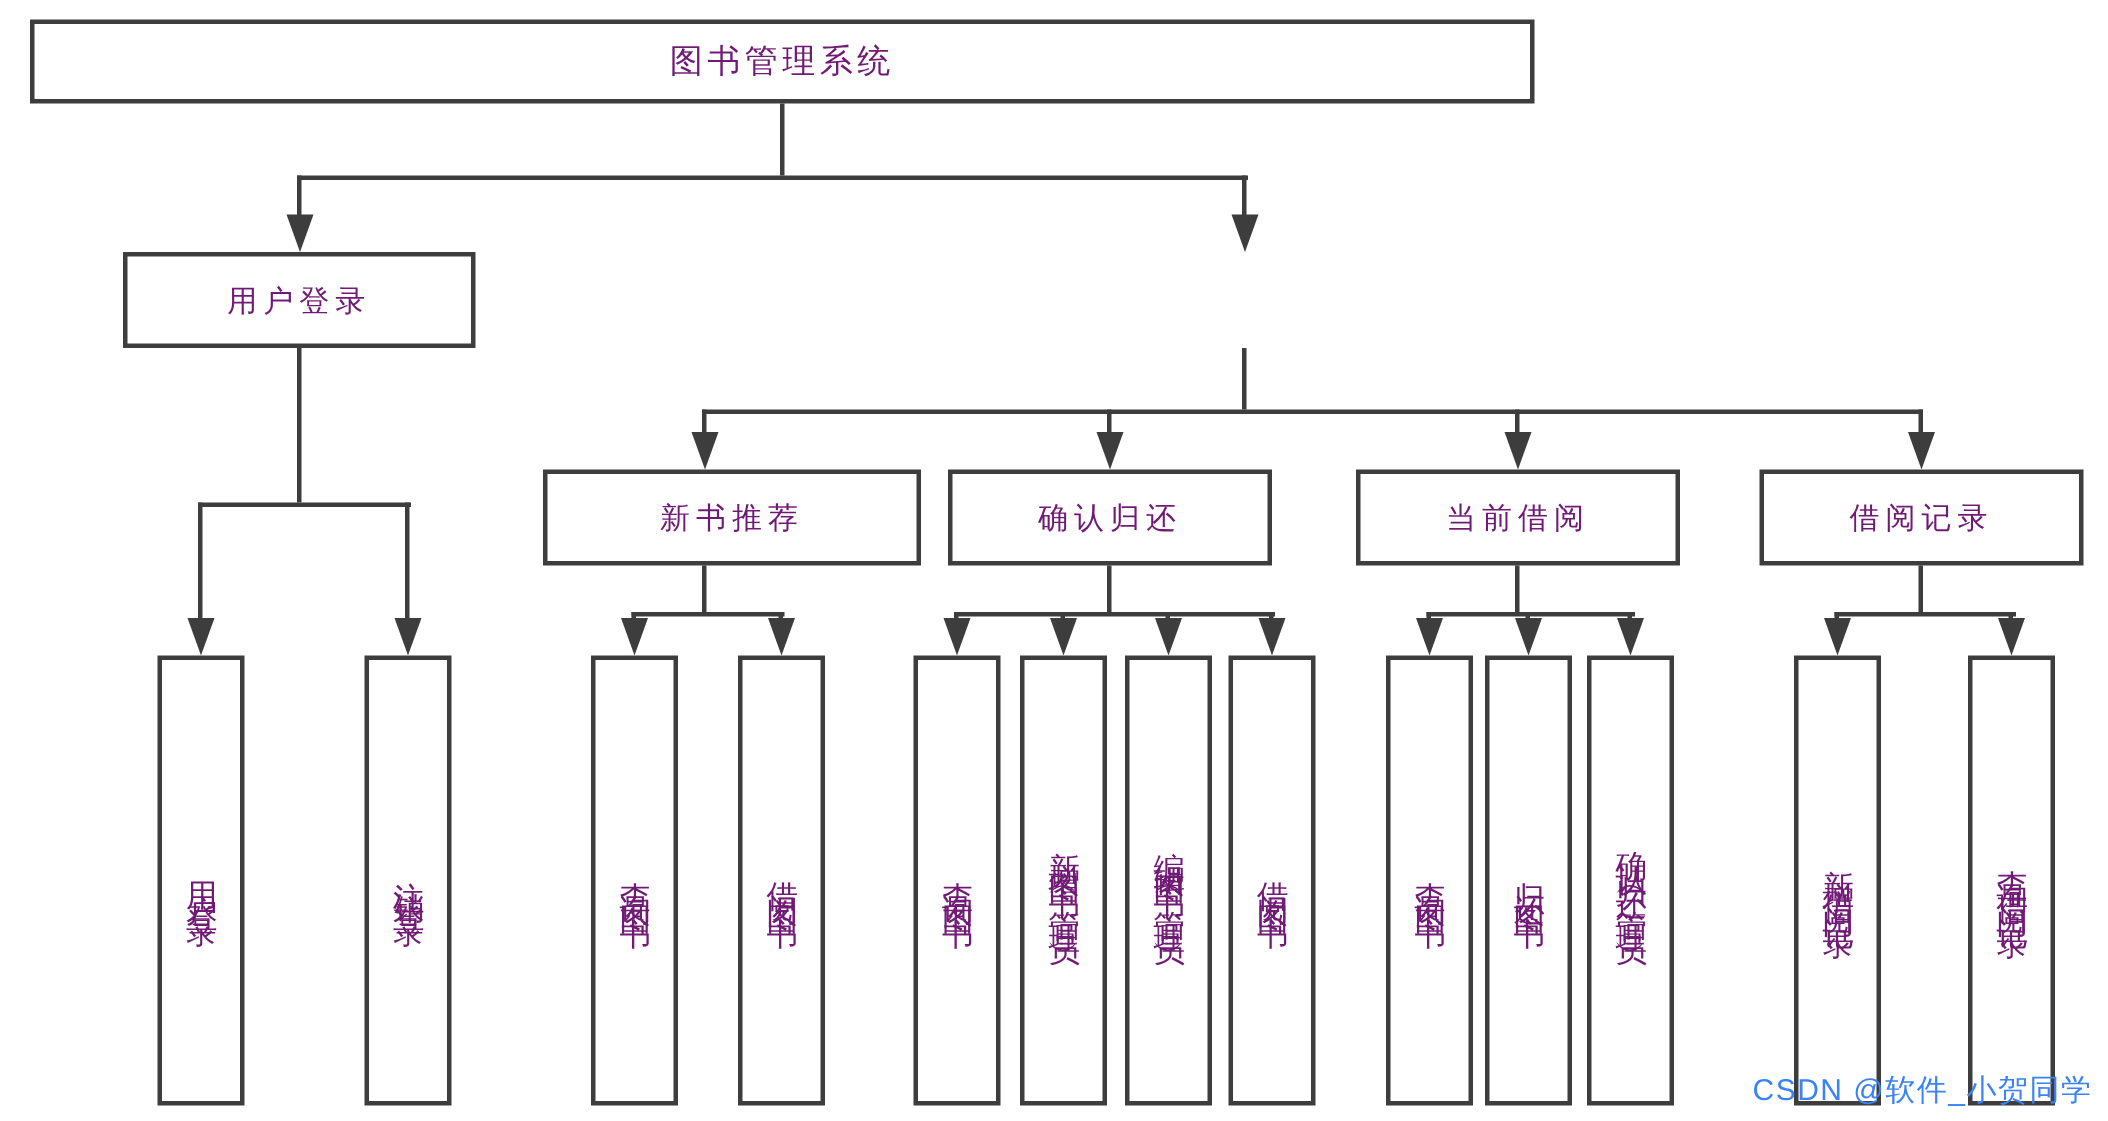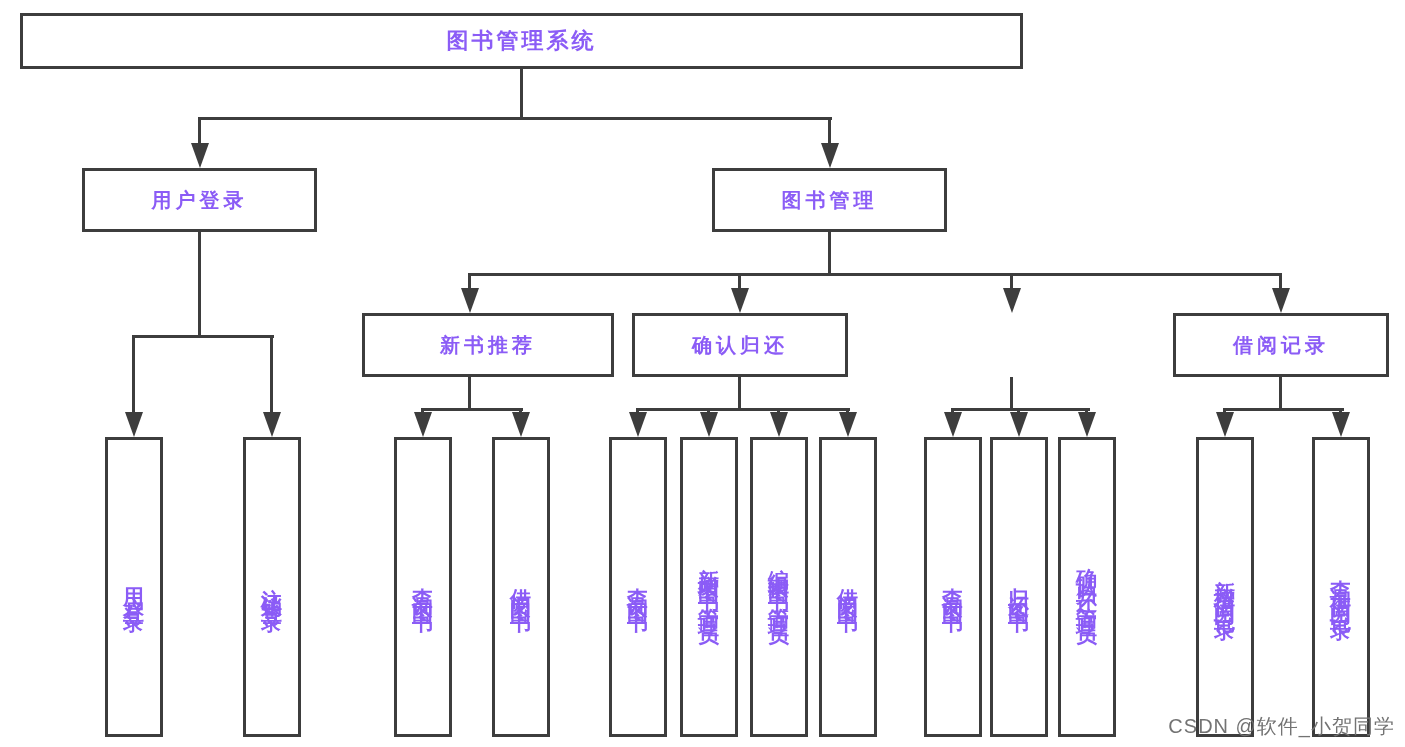--- a/index.html
+++ b/index.html
@@ -2,56 +2,55 @@
 <html><head>
 <meta charset="utf-8">
 <style>
   html,body{margin:0;padding:0;background:#ffffff;}
   #canvas{
     position:relative;width:1405px;height:747px;background:#ffffff;overflow:hidden;
     font-family:"Liberation Sans","DejaVu Sans",sans-serif;
   }
   .box{
     position:absolute;box-sizing:border-box;border:3px solid #3d3d3d;background:#ffffff;
-    display:flex;align-items:center;justify-content:center;color:#8b5cf6;font-weight:bold;
+    display:flex;align-items:center;justify-content:center;color:#701a75;
   }
   .hbox{font-size:20px;letter-spacing:4px;white-space:nowrap;}
   .hbox.root{font-size:22px;letter-spacing:3px;}
   .vbox{
     writing-mode:vertical-rl;text-orientation:mixed;
     font-size:21px;letter-spacing:8px;line-height:1;
   }
   .vline{position:absolute;width:3px;background:#3d3d3d;}
   .hline{position:absolute;height:3px;background:#3d3d3d;}
   .tri{
     position:absolute;width:0;height:0;
     border-left:9px solid transparent;border-right:9px solid transparent;
     border-top:25px solid #3d3d3d;
   }
   .watermark{
-    position:absolute;right:10px;bottom:7px;color:#737373;font-size:20px;
+    position:absolute;right:10px;bottom:7px;color:#3b82f6;font-size:20px;
     letter-spacing:1px;white-space:nowrap;
   }
 </style>
 </head>
 <body>
 
 <div id="canvas">
 
   <div class="box hbox root" style="left:20px;top:13px;width:1003px;height:56px">图书管理系统</div>
 
   <div class="vline" style="left:520px;top:69px;height:48px"></div>
   <div class="hline" style="left:198px;top:117px;width:634px"></div>
   <div class="vline" style="left:198px;top:117px;height:27px"></div>
   <div class="tri" style="left:191px;top:143px"></div>
   <div class="vline" style="left:828px;top:117px;height:27px"></div>
   <div class="tri" style="left:821px;top:143px"></div>
 
   <div class="box hbox" style="left:82px;top:168px;width:235px;height:64px">用户登录</div>
-  <div class="box hbox" style="left:712px;top:168px;width:235px;height:64px">图书管理</div>
 
   <div class="vline" style="left:198px;top:232px;height:103px"></div>
   <div class="hline" style="left:132px;top:335px;width:142px"></div>
   <div class="vline" style="left:132px;top:335px;height:78px"></div>
   <div class="tri" style="left:125px;top:412px"></div>
   <div class="vline" style="left:270px;top:335px;height:78px"></div>
   <div class="tri" style="left:263px;top:412px"></div>
 
   <div class="vline" style="left:828px;top:232px;height:41px"></div>
   <div class="hline" style="left:468px;top:273px;width:814px"></div>
@@ -59,20 +58,21 @@
   <div class="tri" style="left:461px;top:288px"></div>
   <div class="vline" style="left:738px;top:273px;height:16px"></div>
   <div class="tri" style="left:731px;top:288px"></div>
   <div class="vline" style="left:1010px;top:273px;height:16px"></div>
   <div class="tri" style="left:1003px;top:288px"></div>
   <div class="vline" style="left:1279px;top:273px;height:16px"></div>
   <div class="tri" style="left:1272px;top:288px"></div>
 
   <div class="box hbox" style="left:362px;top:313px;width:252px;height:64px">新书推荐</div>
   <div class="box hbox" style="left:632px;top:313px;width:216px;height:64px">确认归还</div>
+  <div class="box hbox" style="left:904px;top:313px;width:216px;height:64px">当前借阅</div>
   <div class="box hbox" style="left:1173px;top:313px;width:216px;height:64px">借阅记录</div>
 
   <div class="vline" style="left:468px;top:377px;height:31px"></div>
   <div class="hline" style="left:421px;top:408px;width:102px"></div>
   <div class="vline" style="left:421px;top:408px;height:5px"></div>
   <div class="tri" style="left:414px;top:412px"></div>
   <div class="vline" style="left:519px;top:408px;height:5px"></div>
   <div class="tri" style="left:512px;top:412px"></div>
 
   <div class="vline" style="left:738px;top:377px;height:31px"></div>

